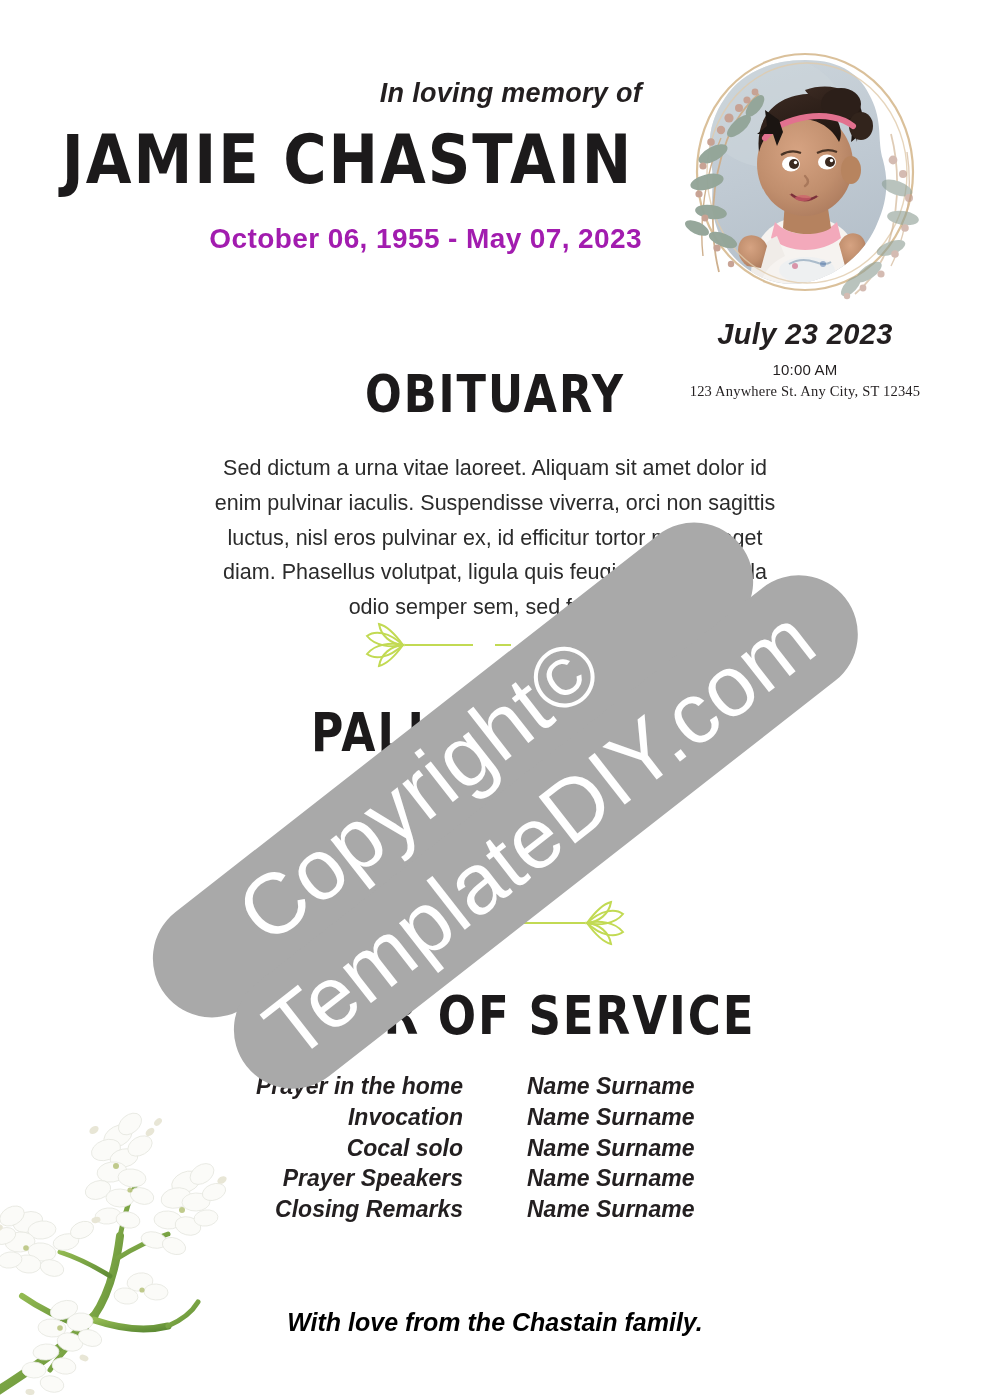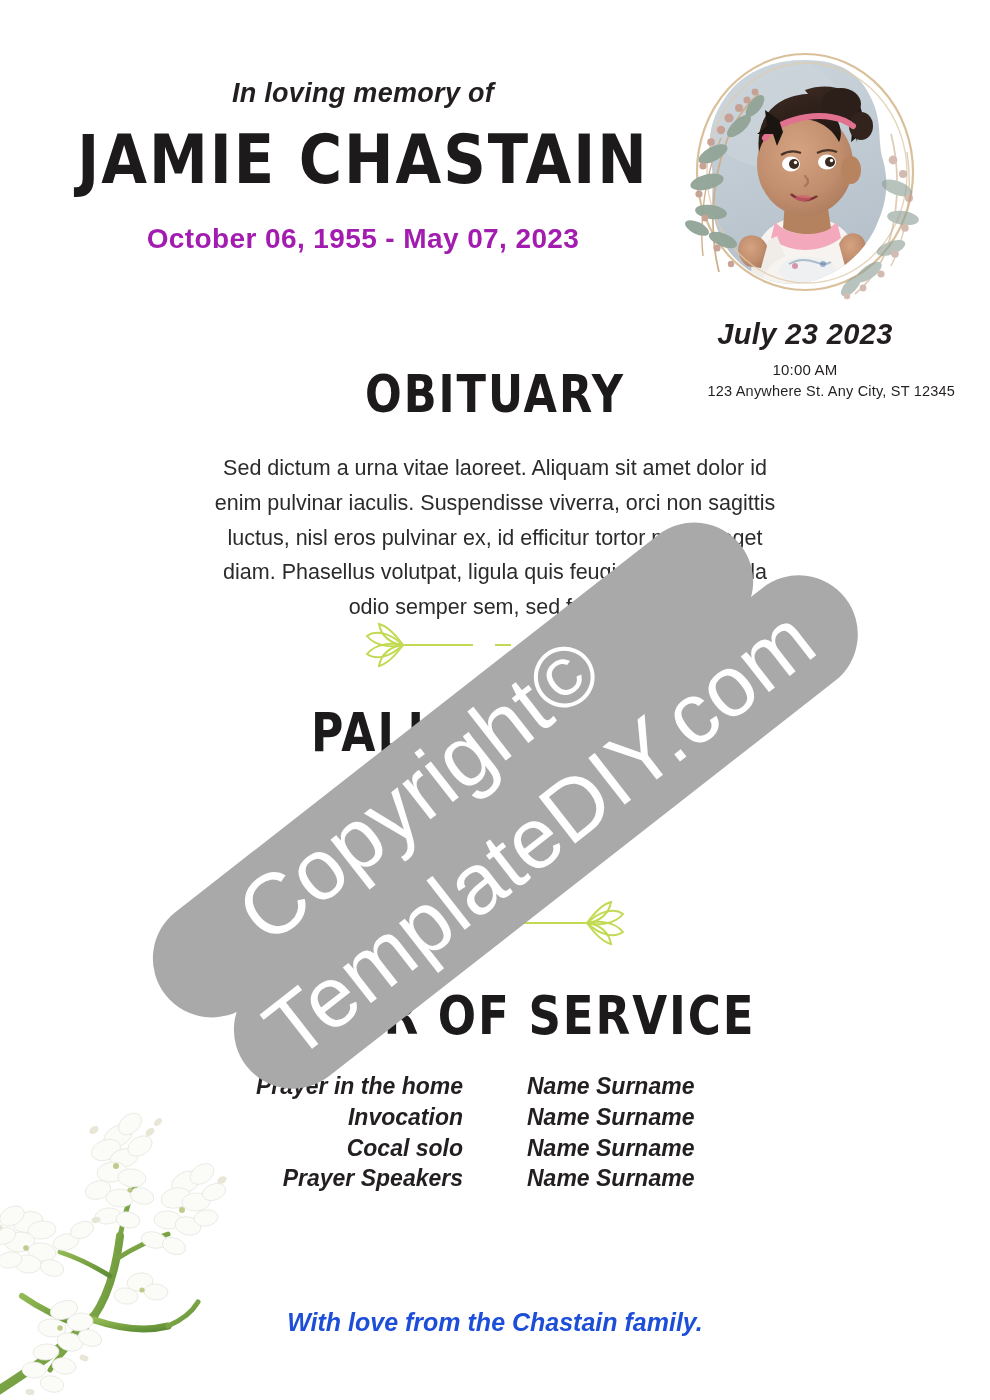--- a/index.html
+++ b/index.html
@@ -13,24 +13,24 @@
     height: 1400px;
     background: #ffffff;
     overflow: hidden;
     font-family: "Liberation Sans", sans-serif;
     color: #231f20;
   }
 
   
   .header-left {
     position: absolute;
-    left: 68px;
+    left: 52px;
     top: 78px;
     width: 590px;
-    text-align: center;
+    text-align: right;
   }
   .memory-line {
     font-family: "Liberation Sans", sans-serif;
     font-style: italic;
     font-weight: bold;
     font-size: 27px;
     letter-spacing: 0.3px;
     color: #231f20;
   }
   .deceased-name {
@@ -81,25 +81,24 @@
     margin-top: 14px;
     letter-spacing: 0.4px;
   }
   .service-time {
     font-family: "Liberation Sans", sans-serif;
     font-size: 15px;
     margin-top: 10px;
     letter-spacing: 0.2px;
   }
   .service-address {
-    font-family: Liberation Sans, sans-serif;
+    font-family: Liberation Serif, serif;
     font-size: 14.5px;
     margin-top: 5px;
     letter-spacing: 0.2px;
-    text-align: right;
   }
 
   
   .brush-heading {
     font-family: "DejaVu Sans", sans-serif;
     font-weight: bold;
     color: #1c1a1b;
     text-align: center;
     letter-spacing: 2px;
     transform: scaleY(1.15) scaleX(0.96);
@@ -183,21 +182,21 @@
   .closing-line {
     position: absolute;
     left: 195px;
     top: 1308px;
     width: 600px;
     text-align: center;
     font-family: "Liberation Sans", sans-serif;
     font-weight: bold;
     font-style: italic;
     font-size: 25px;
-    color: #1d4ed8;
+    color: #000000;
   }
 
   
   .flower-art {
     position: absolute;
     left: -10px;
     bottom: 0;
     width: 250px;
     height: 330px;
     pointer-events: none;
@@ -432,20 +431,24 @@
           <td class="order-person">Name Surname</td>
         </tr>
         <tr>
           <td class="order-item">Cocal solo</td>
           <td class="order-person">Name Surname</td>
         </tr>
         <tr>
           <td class="order-item">Prayer Speakers</td>
           <td class="order-person">Name Surname</td>
         </tr>
+        <tr>
+          <td class="order-item">Closing Remarks</td>
+          <td class="order-person">Name Surname</td>
+        </tr>
       </tbody>
     </table>
   </div>
 
   <div class="closing-line">With love from the Chastain family.</div>
 
   <div class="flower-art">
     <svg viewBox="0 0 250 330" xmlns="http://www.w3.org/2000/svg">
       <defs>
         <linearGradient id="stemG" x1="0" y1="0" x2="1" y2="1">

